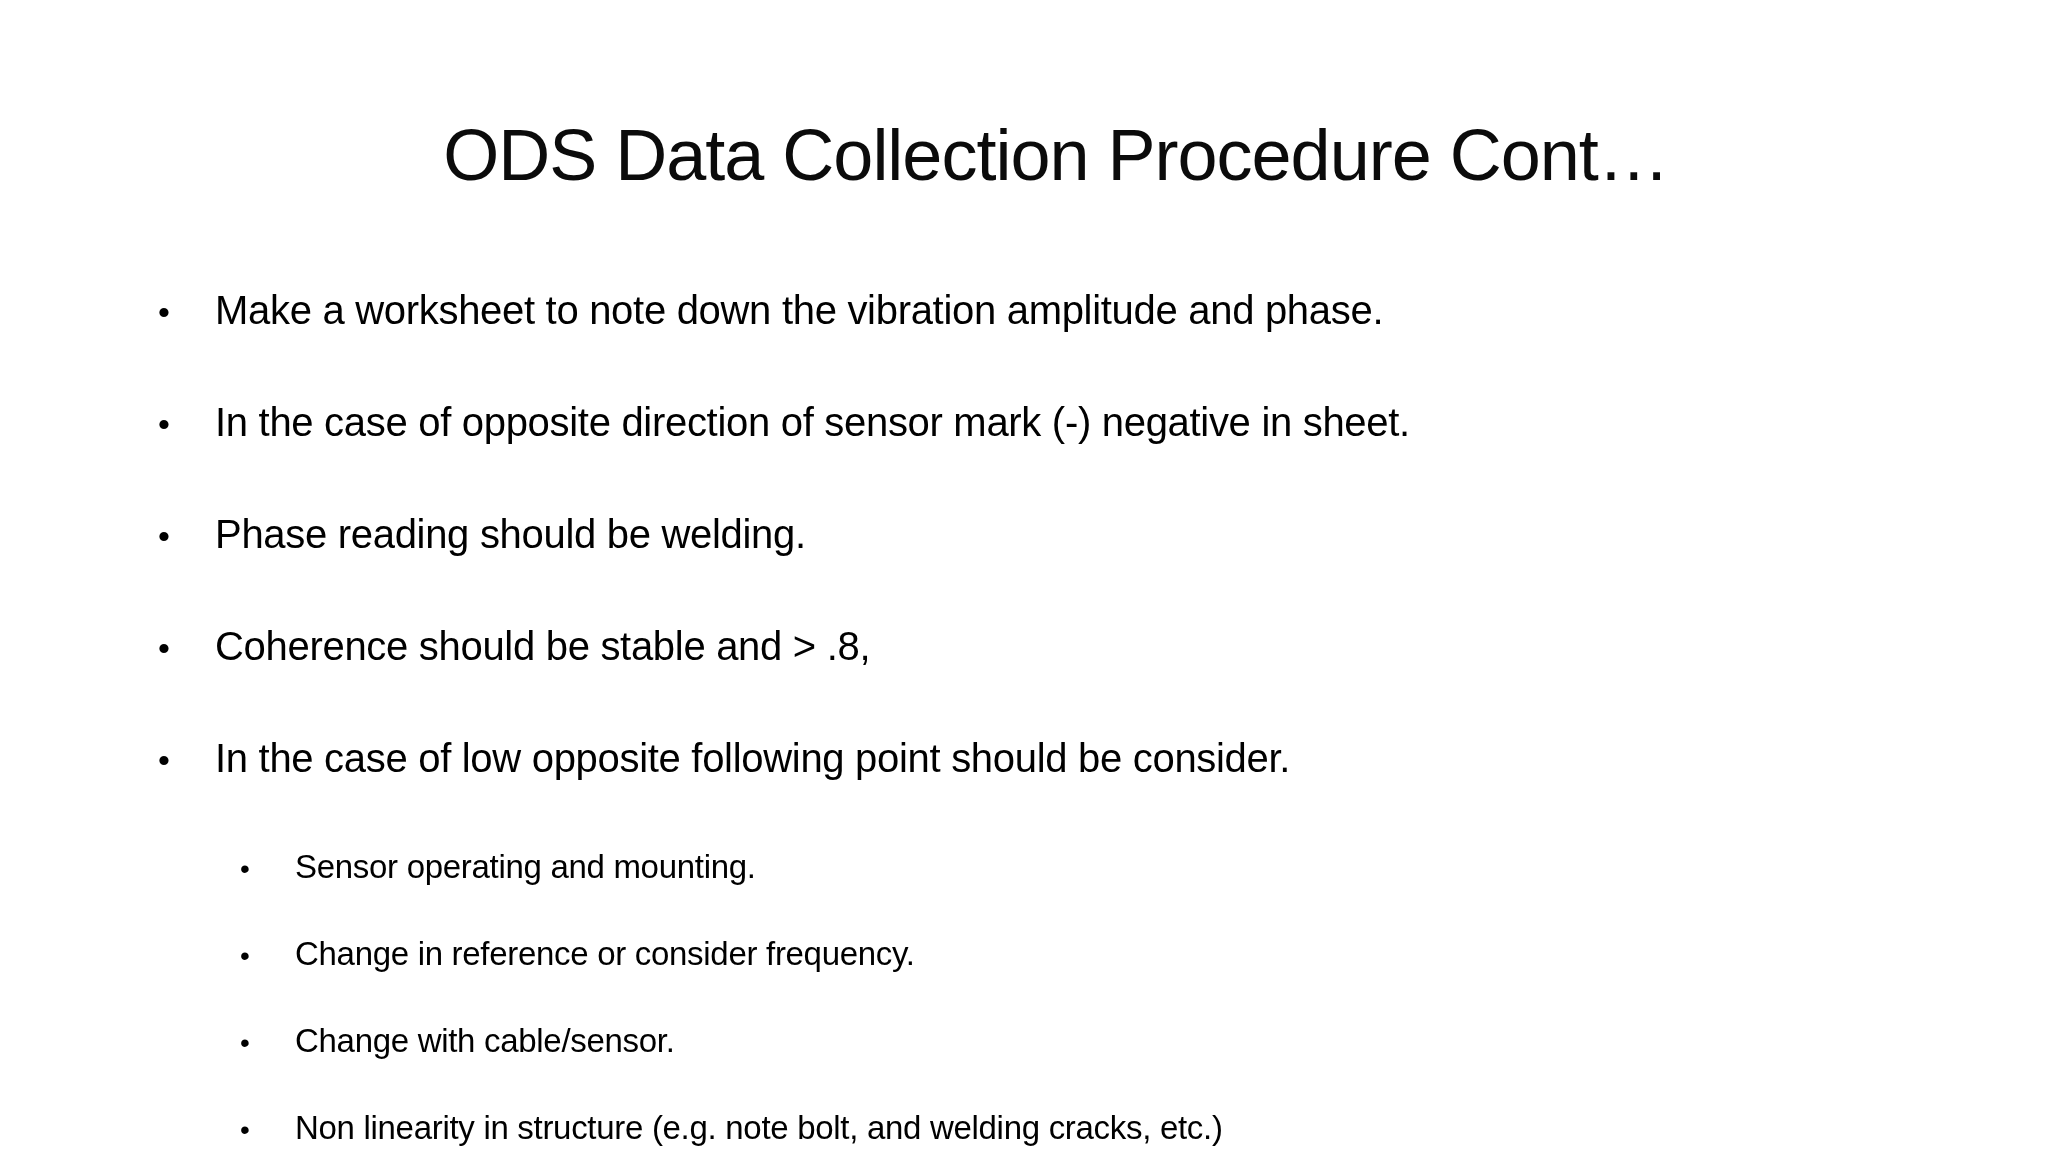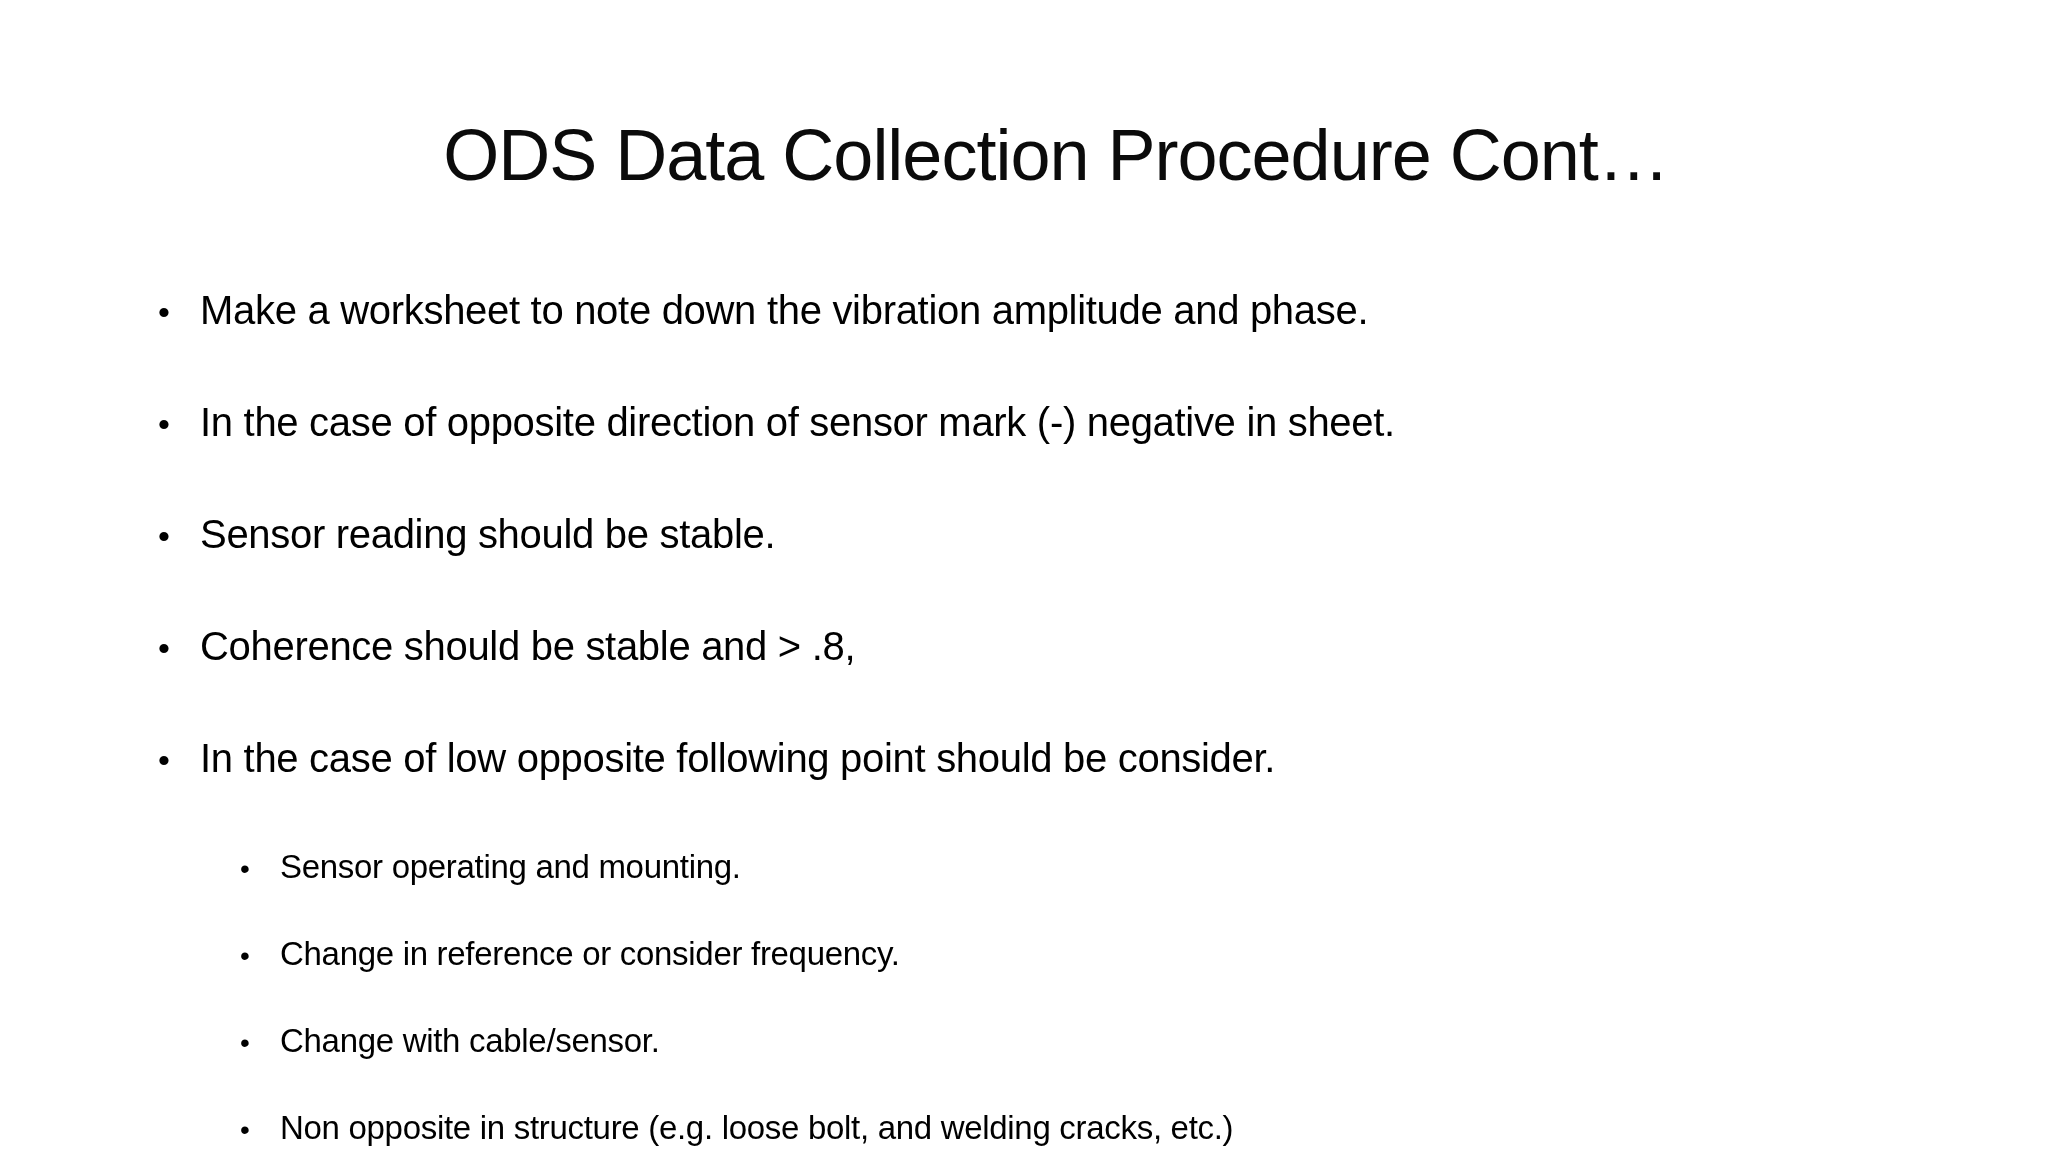--- a/index.html
+++ b/index.html
@@ -61,20 +61,21 @@
   .bullet-row.sub .dot {
     flex: 0 0 40px;
     font-size: 28px;
   }
   .bullet-row:last-child {
     margin-bottom: 0;
   }
   .txt {
     flex: 1 1 auto;
     letter-spacing: -0.3px;
+    margin-left: 15px;
   }
 </style>
 </head>
 <body>
 
 <div class="slide">
 
   <h1 class="slide-title">ODS Data Collection Procedure Cont…</h1>
 
   <div class="content">
@@ -84,21 +85,21 @@
       <span class="txt">Make a worksheet to note down the vibration amplitude and phase.</span>
     </div>
 
     <div class="bullet-row main">
       <span class="dot">•</span>
       <span class="txt">In the case of opposite direction of sensor mark (-) negative in sheet.</span>
     </div>
 
     <div class="bullet-row main">
       <span class="dot">•</span>
-      <span class="txt">Sensor reading should be stable.</span>
+      <span class="txt">Phase reading should be welding.</span>
     </div>
 
     <div class="bullet-row main">
       <span class="dot">•</span>
       <span class="txt">Coherence should be stable and &gt; .8,</span>
     </div>
 
     <div class="bullet-row main">
       <span class="dot">•</span>
       <span class="txt">In the case of low opposite following point should be consider.</span>
@@ -116,20 +117,20 @@
         <span class="txt">Change in reference or consider frequency.</span>
       </div>
 
       <div class="bullet-row sub">
         <span class="dot">•</span>
         <span class="txt">Change with cable/sensor.</span>
       </div>
 
       <div class="bullet-row sub">
         <span class="dot">•</span>
-        <span class="txt">Non opposite in structure (e.g. loose bolt, and welding cracks, etc.)</span>
+        <span class="txt">Non linearity in structure (e.g. note bolt, and welding cracks, etc.)</span>
       </div>
 
     </div>
 
   </div>
 
 </div>
 
 </body></html>

